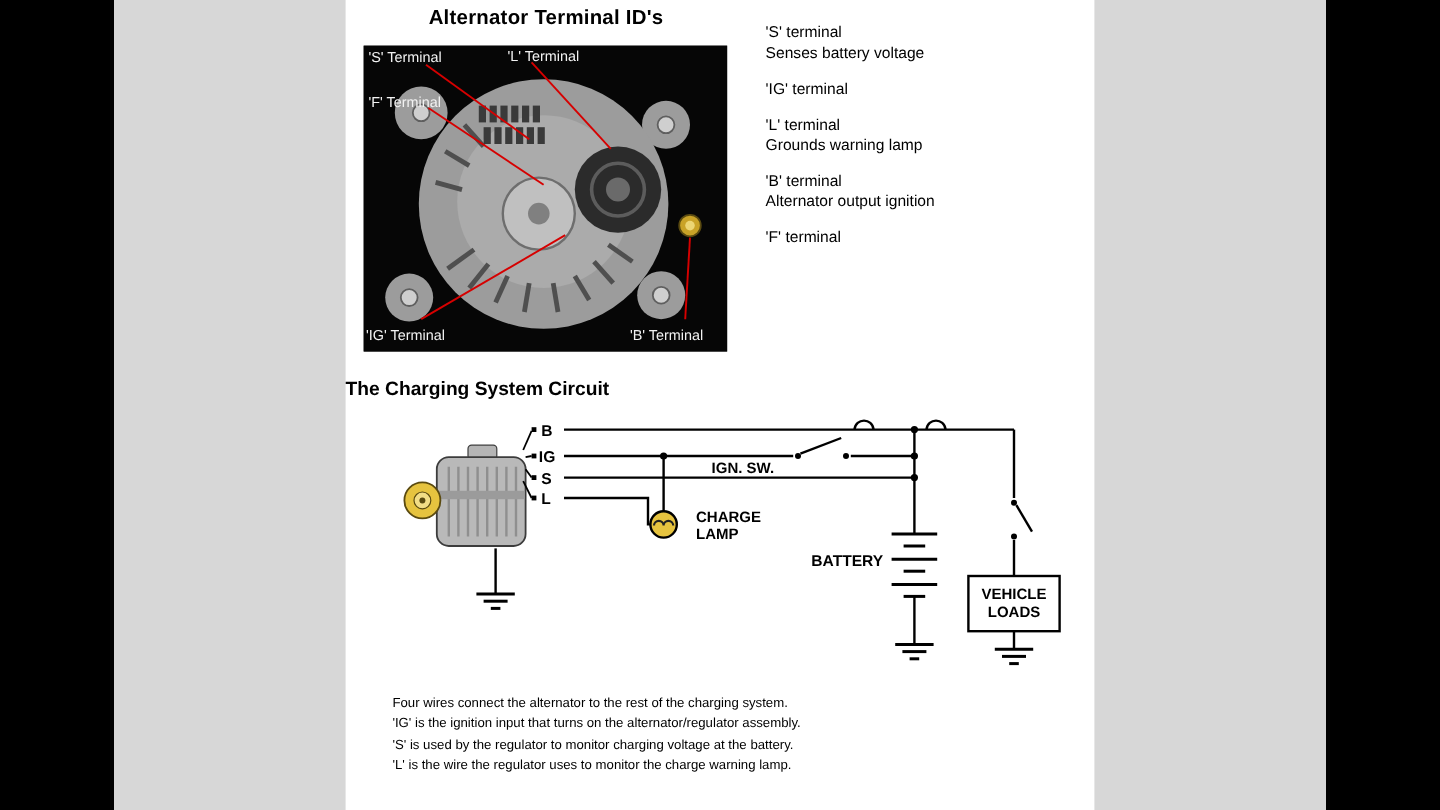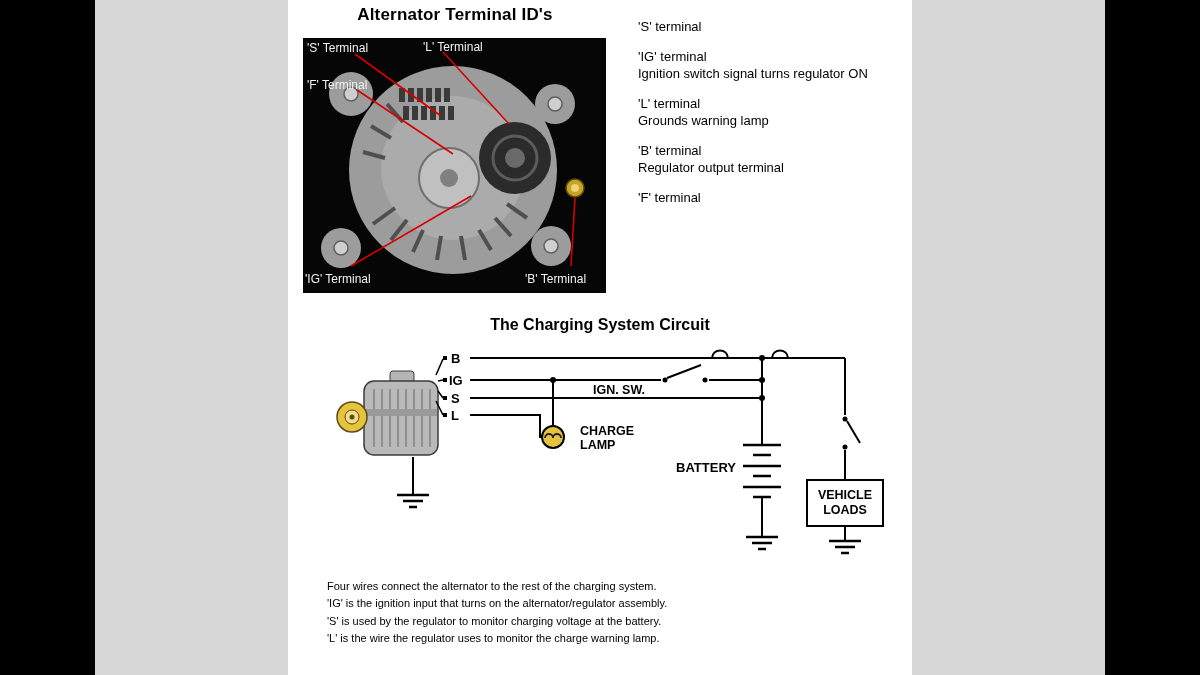--- a/index.html
+++ b/index.html
@@ -15,21 +15,21 @@
   .photo-label { position:absolute; color:#f2f2f2; font-size:12px; white-space:nowrap; }
   .lbl-s  { left:4px;   top:3px; }
   .lbl-l  { left:120px; top:2px; }
   .lbl-f  { left:4px;   top:40px; }
   .lbl-ig { left:2px;   top:234px; }
   .lbl-b  { left:222px; top:234px; }
 
   .desc-col { position:absolute; left:350px; top:18px; width:240px; font-size:13px; line-height:17px; }
   .desc-entry { margin-bottom:13px; }
 
-  .circuit-title { position:absolute; top:316px; left:0; width:624px; text-align:center;
+  .circuit-title { position:absolute; top:316px; left:0; width:624px; 
                    font-size:16px; font-weight:bold; }
 
   .circuit-wrap { position:absolute; left:32px; top:345px; width:570px; height:230px; }
 
   .bottom-text { position:absolute; left:39px; top:578px; width:575px;
                  font-size:11px; line-height:17.4px; white-space:nowrap; }
 
   svg text { font-family:"Liberation Sans", sans-serif; }
 </style>
 </head>
@@ -107,32 +107,32 @@
       <div class="photo-label lbl-s">'S' Terminal</div>
       <div class="photo-label lbl-l">'L' Terminal</div>
       <div class="photo-label lbl-f">'F' Terminal</div>
       <div class="photo-label lbl-ig">'IG' Terminal</div>
       <div class="photo-label lbl-b">'B' Terminal</div>
     </div>
 
     <div class="desc-col">
       <div class="desc-entry">
         <div>'S' terminal</div>
+        <div>Senses battery voltage</div>
       </div>
       <div class="desc-entry">
         <div>'IG' terminal</div>
-        <div>Ignition switch signal turns regulator ON</div>
       </div>
       <div class="desc-entry">
         <div>'L' terminal</div>
         <div>Grounds warning lamp</div>
       </div>
       <div class="desc-entry">
         <div>'B' terminal</div>
-        <div>Regulator output terminal</div>
+        <div>Alternator output ignition</div>
       </div>
       <div class="desc-entry">
         <div>'F' terminal</div>
       </div>
     </div>
 
     <div class="circuit-title">The Charging System Circuit</div>
 
     <div class="circuit-wrap">
       <svg width="570" height="230" viewBox="0 0 570 230">

